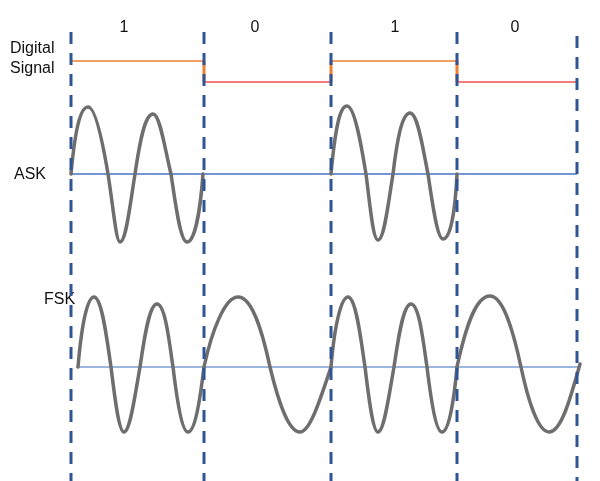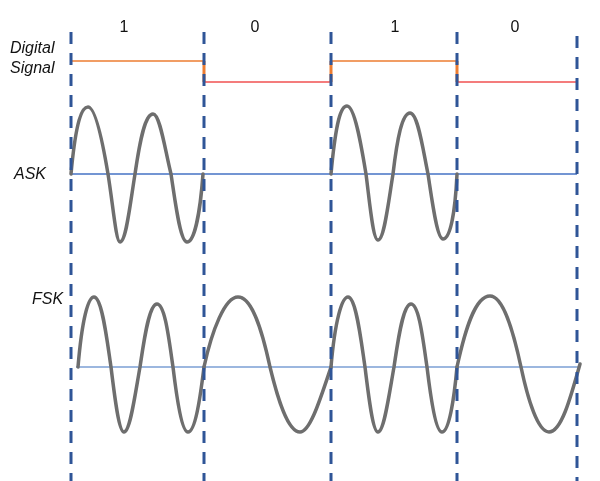--- a/index.html
+++ b/index.html
@@ -1,29 +1,29 @@
 <!DOCTYPE html>
 <html><head>
 <meta charset="utf-8">
 <style>
   html, body { margin:0; padding:0; background:#ffffff; }
   body { width:600px; height:481px; position:relative; overflow:hidden; font-family:"Liberation Sans", sans-serif; }
-  .label { position:absolute; font-size:16px; color:#111; line-height:20px;font-style:italic; }
+  .label { position:absolute; font-size:16px; color:#111; line-height:20px; }
   .bit { position:absolute; font-size:16px; color:#111; text-align:center; width:40px; }
   svg { position:absolute; left:0; top:0; }
 </style>
 </head>
 <body>
 
 <div class="label" style="left:10px;top:38px;">
   <div>Digital</div>
   <div>Signal</div>
 </div>
 <div class="label" style="left:14px;top:164px;">ASK</div>
-<div class="label" style="left:32px;top:289px;">FSK</div>
+<div class="label" style="left:44px;top:289px;">FSK</div>
 
 <div class="bit" style="left:104px;top:18px;">1</div>
 <div class="bit" style="left:235px;top:18px;">0</div>
 <div class="bit" style="left:375px;top:18px;">1</div>
 <div class="bit" style="left:495px;top:18px;">0</div>
 
 <svg width="600" height="481" viewBox="0 0 600 481">
 
   <line x1="71" y1="174" x2="577" y2="174" stroke="#4472C4" stroke-width="1.3"></line>
   <line x1="76" y1="367" x2="580" y2="367" stroke="#7B9FD4" stroke-width="1.5"></line>

